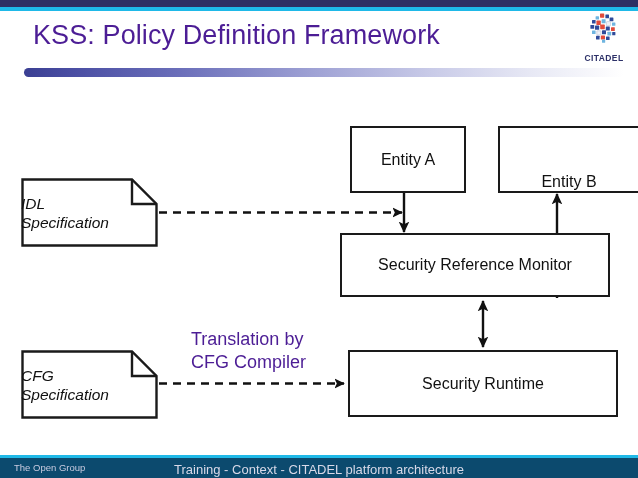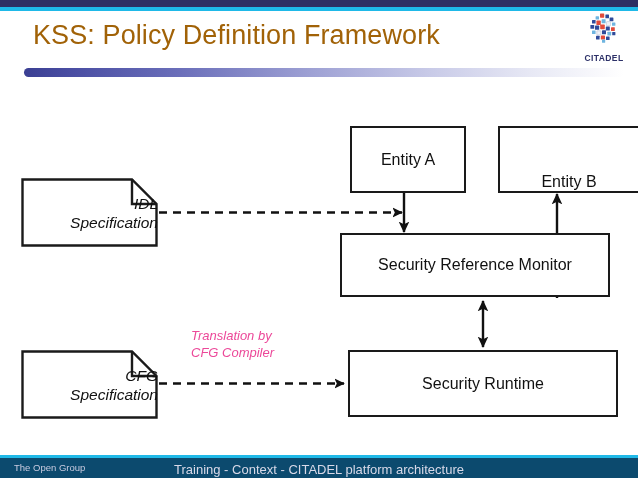--- a/index.html
+++ b/index.html
@@ -36,21 +36,21 @@
     background: #1fb9e8;
   }
 
   
   .title {
     position: absolute;
     left: 33px; top: 20px;
     width: 520px;
     font-size: 27px;
     font-weight: normal;
-    color: #a16207;
+    color: #4c1d95;
     letter-spacing: 0.1px;
     white-space: nowrap;
   }
 
   
   .logo-wrap {
     position: absolute;
     left: 578px; top: 12px;
     width: 52px; height: 48px;
     text-align: center;
@@ -112,40 +112,39 @@
     position: absolute;
     width: 137px; height: 69px;
   }
   .doc svg { position: absolute; left: 0; top: 0; }
   .doc-label {
     position: absolute;
     left: 0; top: 0;
     width: 137px; height: 69px;
     display: flex;
     flex-direction: column;
-    align-items: flex-end;
+    align-items: flex-start;
     justify-content: center;
     font-style: italic;
     font-size: 15.5px;
     color: #111111;
     line-height: 1.22;
     text-align: center;
     padding-top: 2px;
     box-sizing: border-box;
   }
   #doc-idl { left: 21px; top: 88px; }
   #doc-cfg { left: 21px; top: 260px; }
 
   
   .conn-label {
     position: absolute;
     left: 191px; top: 238px;
-    font-style: italic;
-    font-size: 13px;
-    color: #ec4899;
+    font-size: 18px;
+    color: #4c1d95;
     line-height: 1.3;
     white-space: nowrap;
   }
 
   
   .connectors {
     position: absolute;
     left: 0; top: 0;
     width: 638px; height: 355px;
     pointer-events: none;

